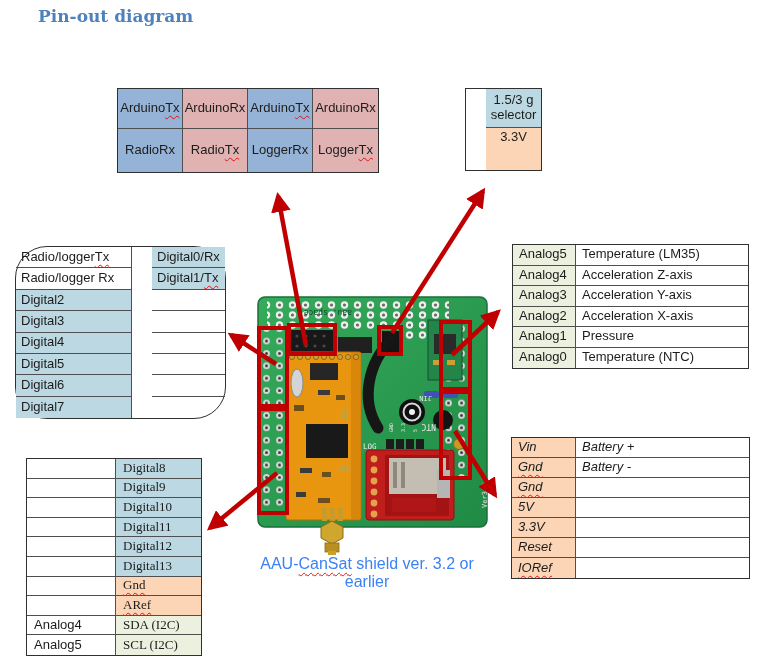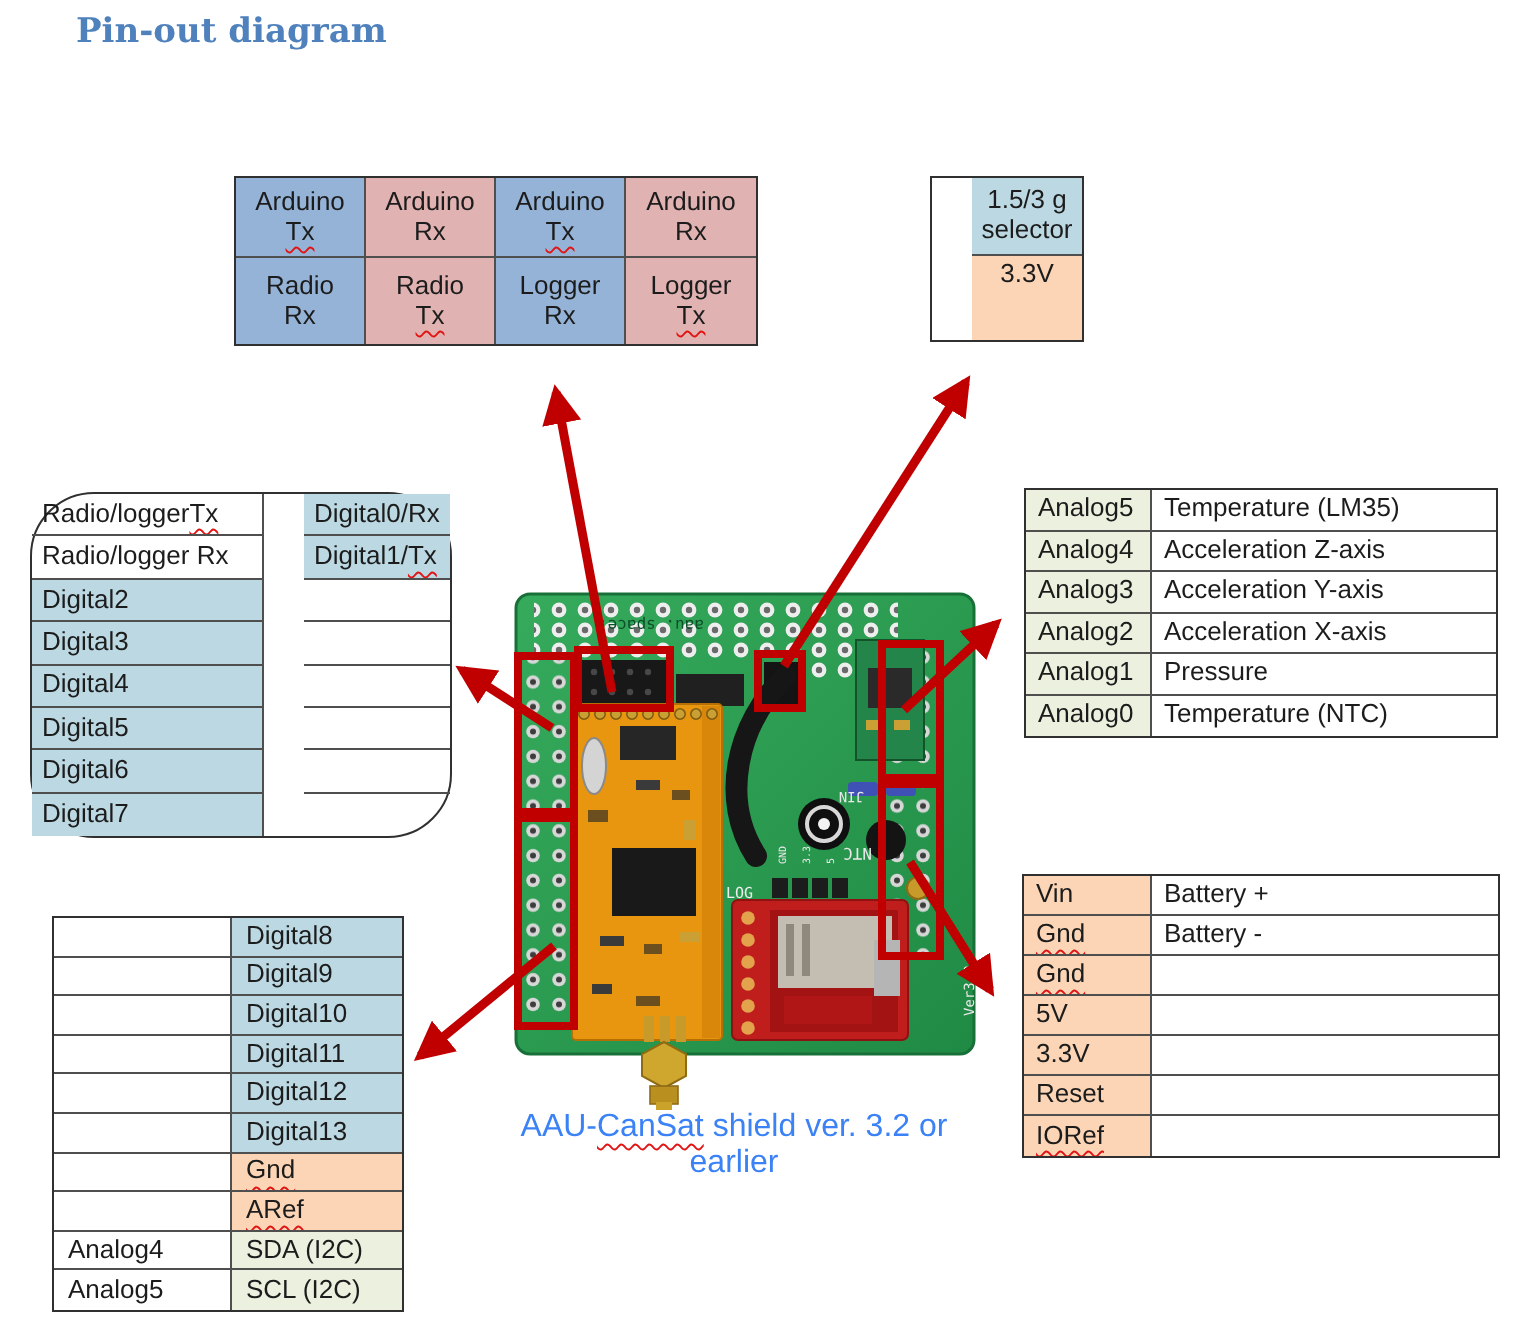--- a/index.html
+++ b/index.html
@@ -12,45 +12,45 @@
            display:flex;align-items:center;font-size:13px;line-height:1.15;overflow:hidden;white-space:nowrap;}
   .blue{background:var(--cell_blue);}
   .pink{background:var(--cell_pink);}
   .cyan{background:var(--cell_cyan);}
   .orange{background:var(--cell_orange);}
   .green{background:var(--cell_green);}
   .sq{text-decoration-line:underline;text-decoration-style:wavy;text-decoration-color:#e21313;
       text-decoration-thickness:1px;text-underline-offset:3px;text-decoration-skip-ink:none;}
   
   #serial-table{left:117px;top:88px;grid-template-columns:repeat(4,65px);grid-template-rows:40px 43px;}
-  #serial-table>div{flex-direction:column;justify-content:center;align-items:center;white-space:normal;text-align:center;}
+  #serial-table>div{flex-direction:row;justify-content:center;align-items:center;white-space:normal;text-align:center;}
   #serial-table>div:nth-child(4n){border-right:none;}
   #serial-table>div:nth-child(n+5){border-bottom:none;}
   
   #selector-table{left:465px;top:88px;grid-template-columns:75px;grid-template-rows:39px 42px;}
   #selector-table>div{border-right:none;justify-content:center;text-align:center;white-space:normal;margin-left:20px;}
   #selector-table>div:last-child{border-bottom:none;align-items:flex-start;padding-top:2px;}
   
   #left-table{left:15px;top:246px;grid-template-columns:116px 93px;grid-auto-rows:21.4px;border-radius:32px;}
   #left-table>div{padding-left:5px;}
   #left-table>div:nth-child(2n){border-right:none;margin-left:20px;}
   #left-table>div:nth-child(n+15){border-bottom:none;text-align:center;}
   
   #analog-table{left:512px;top:244px;grid-template-columns:63px 172px;grid-auto-rows:20.5px;}
   #analog-table>div{padding-left:6px;}
   #analog-table>div:nth-child(2n){border-right:none;}
   #analog-table>div:nth-child(n+11){border-bottom:none;}
   
   #digital-table{left:26px;top:458px;grid-template-columns:89px 85px;grid-auto-rows:19.6px;}
   #digital-table>div{padding-left:7px;}
-  #digital-table>div:nth-child(2n){border-right:none;}
+  #digital-table>div:nth-child(2n){border-right:none;font-family:Liberation Serif, serif;}
   #digital-table>div:nth-child(n+19){border-bottom:none;}
   
   #power-table{left:511px;top:437px;grid-template-columns:64px 173px;grid-auto-rows:20px;}
-  #power-table>div{padding-left:6px;}
+  #power-table>div{padding-left:6px;font-style:italic;}
   #power-table>div:nth-child(2n){border-right:none;}
   #power-table>div:nth-child(n+13){border-bottom:none;}
   .caption{position:absolute;left:252px;top:555px;width:230px;text-align:center;font-size:16px;color:#3b82f6;z-index:3;}
   svg.overlay{position:absolute;left:0;top:0;z-index:2;pointer-events:none;}
   .rd{stroke:var(--highlight_red);fill:none;}
   .mfill{fill:var(--highlight_red);}
   .arr{stroke:var(--highlight_red);stroke-width:4.5;}
   .silk{font-family:"DejaVu Sans Mono","Liberation Mono",monospace;}
 </style>
 </head>

